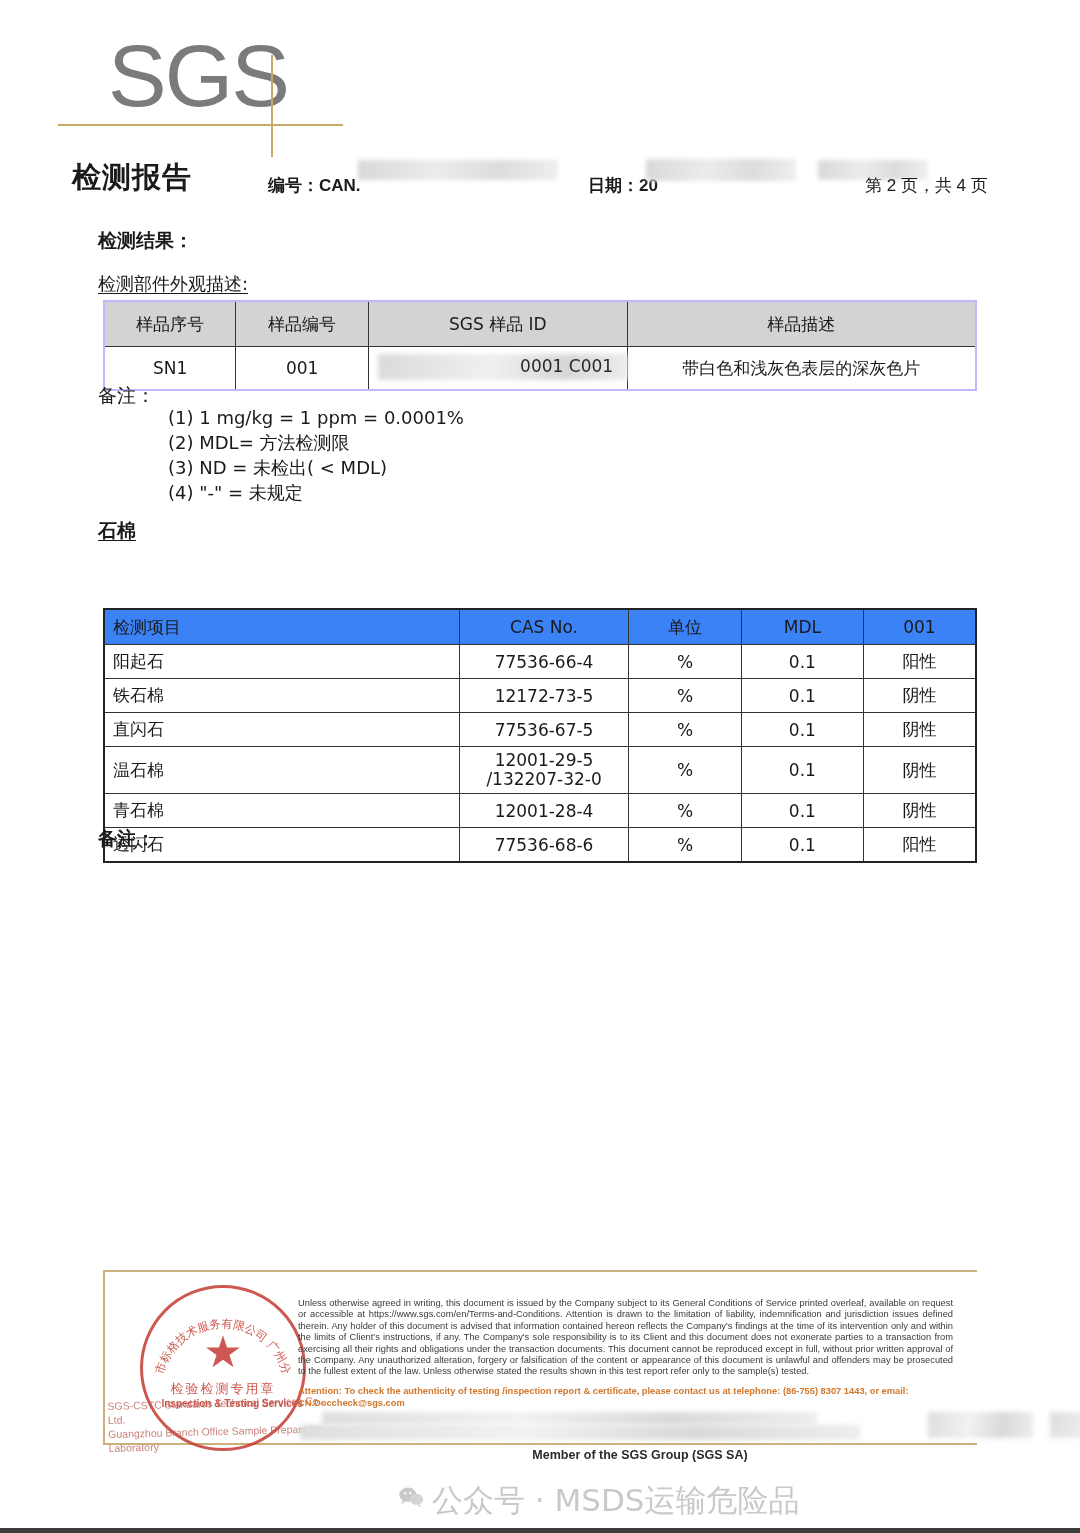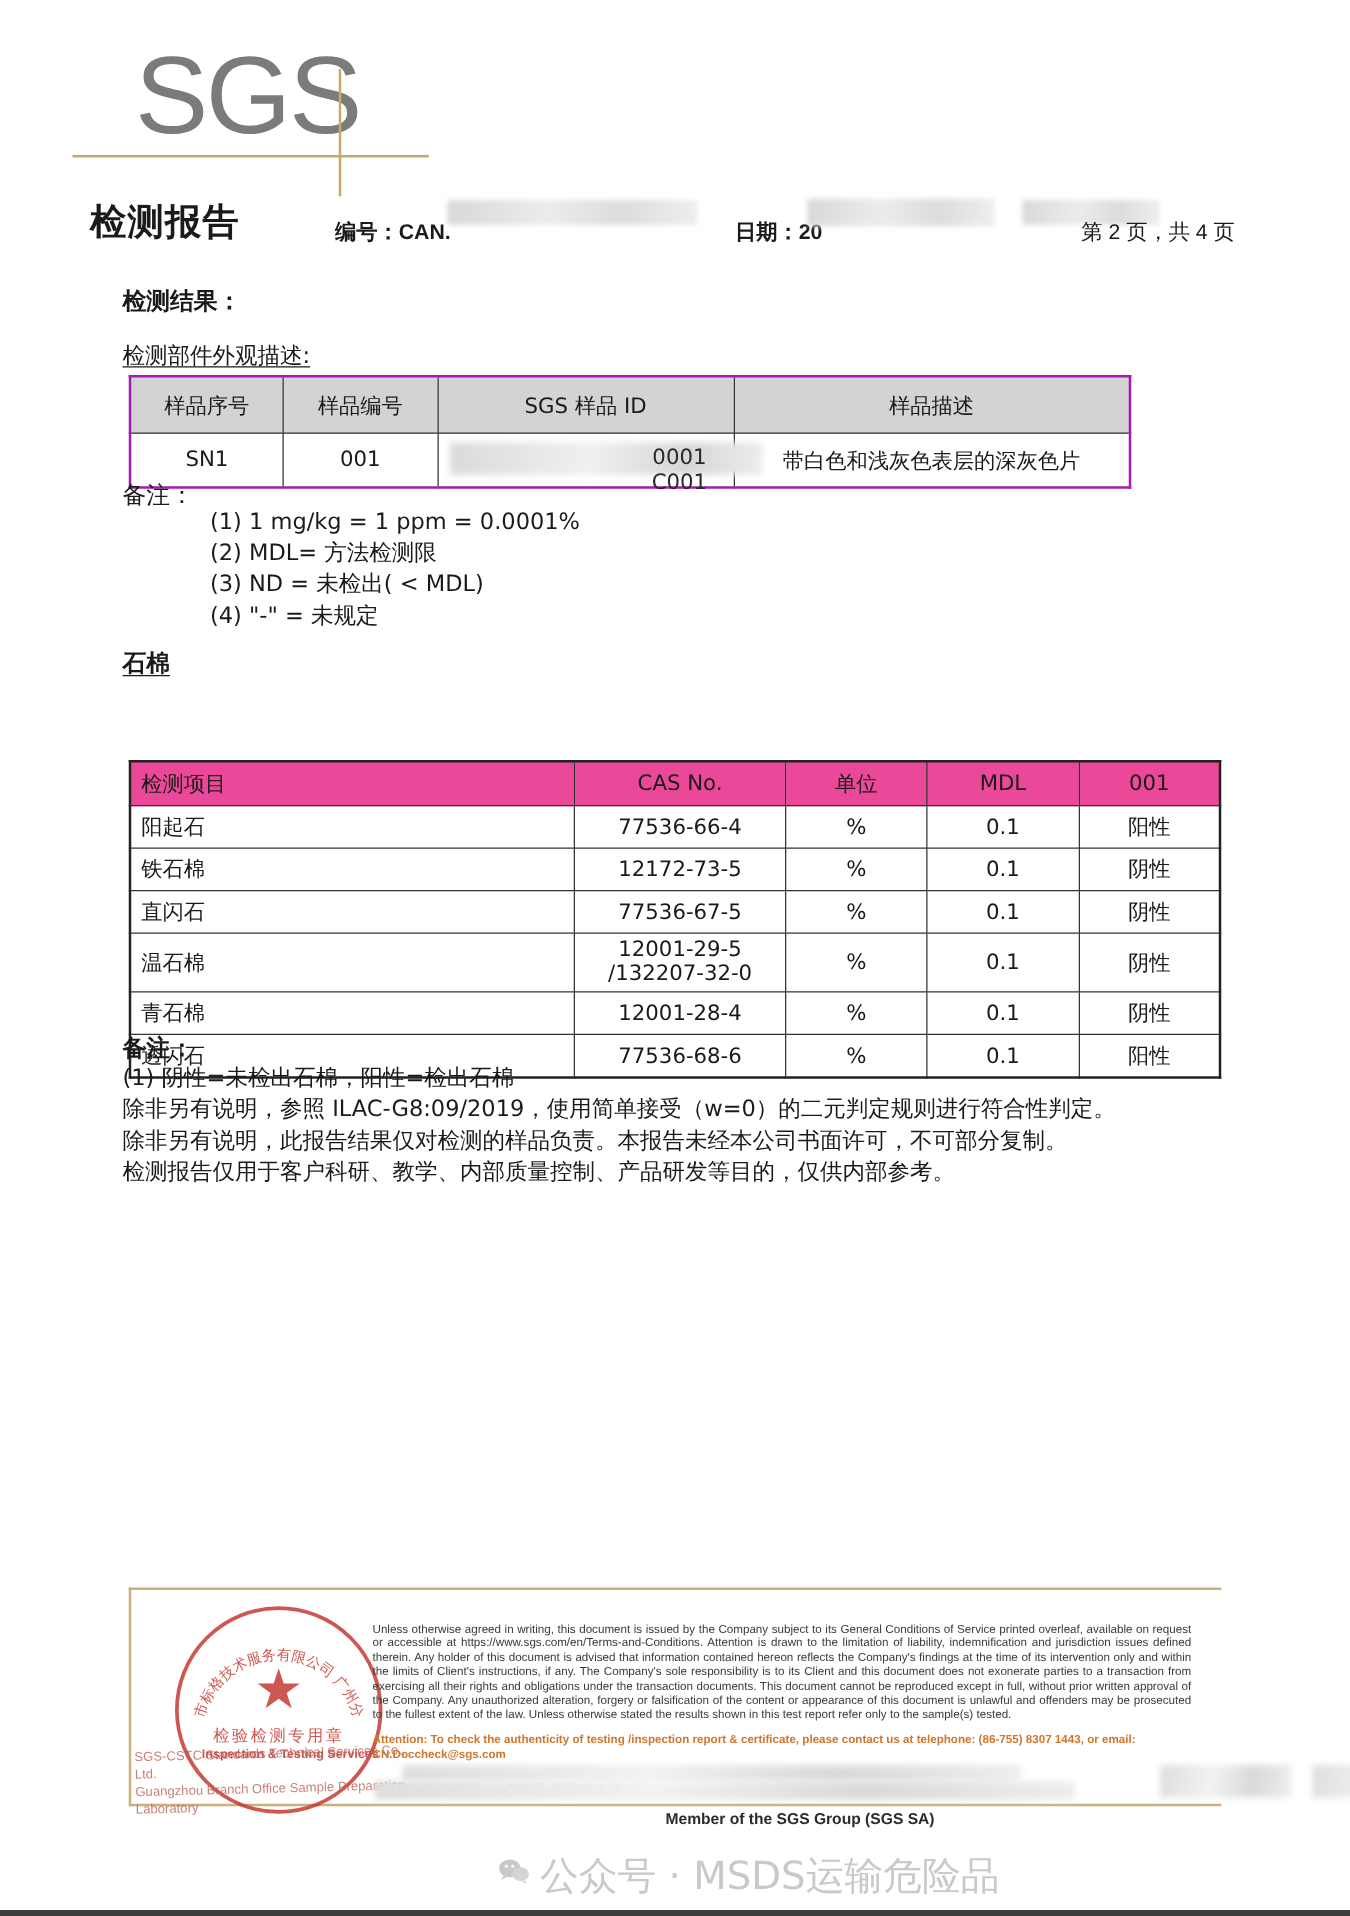--- a/index.html
+++ b/index.html
@@ -55,22 +55,22 @@
     font-family:"DejaVu Sans",sans-serif;
   }
   .results-label{left:98px;top:228px;}
   .appear-label{
     position:absolute;left:98px;top:272px;font-size:18px;
     text-decoration:underline;text-underline-offset:3px;
     font-family:"DejaVu Sans",sans-serif;
   }
 
   table{border-collapse:collapse;}
-  .tbl1{position:absolute;left:103px;top:300px;width:802px;
-        border:2px solid #a21caf;font-size:17px;}
+  .tbl1{position:absolute;left:103px;top:300px;width:874px;
+        border:2px solid #c4b5fd;font-size:17px;}
   .tbl1 th,.tbl1 td{
     border:1px solid #333;text-align:center;vertical-align:middle;
     font-weight:normal;font-family:"DejaVu Sans",sans-serif;
   }
   .tbl1 th{background:#d3d3d3;height:42px;font-size:17px;}
   .tbl1 td{height:40px;}
   .c1{width:130px;} .c2{width:132px;} .c3{width:260px;} .c4{width:352px;}
   .cell-redact{
     position:relative;height:24px;
   }
@@ -94,21 +94,21 @@
   .method-row{position:absolute;left:98px;top:562px;font-size:18px;
     font-family:"DejaVu Sans",sans-serif;white-space:nowrap;}
   .method-row .mlabel{display:inline-block;width:120px;}
 
   .tbl2{position:absolute;left:103px;top:608px;width:874px;
         border:2px solid #222;font-size:17px;}
   .tbl2 th,.tbl2 td{
     border:1px solid #333;text-align:center;vertical-align:middle;
     font-weight:normal;font-family:"DejaVu Sans",sans-serif;height:31px;
   }
-  .tbl2 th{background:#ec4899;height:32px;}
+  .tbl2 th{background:#3b82f6;height:32px;}
   .tbl2 td.item{text-align:left;padding-left:8px;}
   .tbl2 th.item{text-align:left;padding-left:8px;}
   .k1{width:357px;} .k2{width:170px;} .k3{width:113px;} .k4{width:122px;} .k5{width:112px;}
   .two-line{line-height:19px;padding:4px 0;}
 
   .notes2-head{position:absolute;left:98px;top:826px;font-size:19px;font-weight:bold;
     font-family:"DejaVu Sans",sans-serif;}
   .notes2{position:absolute;left:98px;top:850px;font-size:18px;line-height:25px;
     font-family:"DejaVu Sans",sans-serif;}
   .notes2 .ln{white-space:nowrap;}
@@ -313,26 +313,20 @@
         <td class="item">透闪石</td>
         <td>77536-68-6</td>
         <td>%</td>
         <td>0.1</td>
         <td>阳性</td>
       </tr>
     </tbody>
   </table>
 
   <div class="notes2-head">备注：</div>
-  <div class="notes2">
-    <div class="ln">(1) 阴性=未检出石棉，阳性=检出石棉</div>
-    <div class="ln">除非另有说明，参照 ILAC-G8:09/2019，使用简单接受（w=0）的二元判定规则进行符合性判定。</div>
-    <div class="ln">除非另有说明，此报告结果仅对检测的样品负责。本报告未经本公司书面许可，不可部分复制。</div>
-    <div class="ln">检测报告仅用于客户科研、教学、内部质量控制、产品研发等目的，仅供内部参考。</div>
-  </div>
 
   <div class="foot-rule"></div>
   <div class="foot-left-rule"></div>
   <div class="foot-rule2"></div>
 
   <div class="stamp">
     <svg class="stamp-arc" viewBox="0 0 160 160">
       <defs>
           <path id="arcp" d="M 20,86 A 62,62 0 0 1 140,86"></path>
         </defs>

